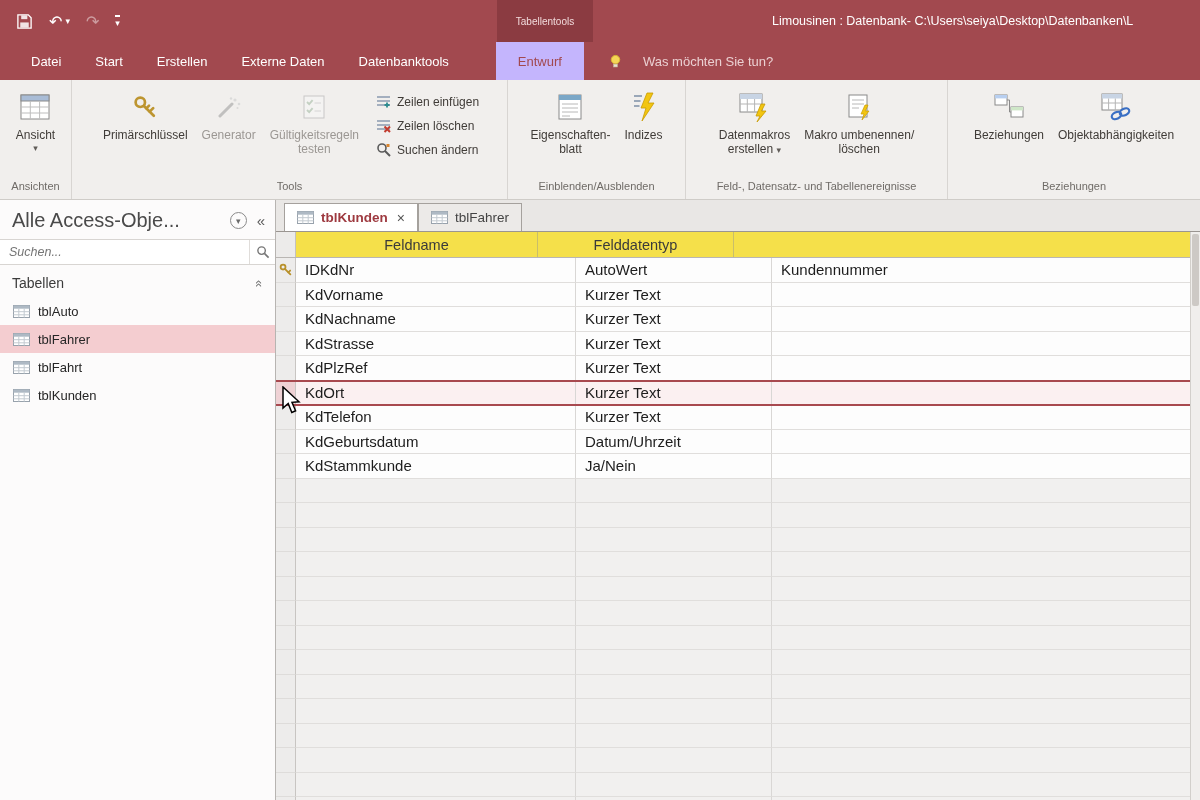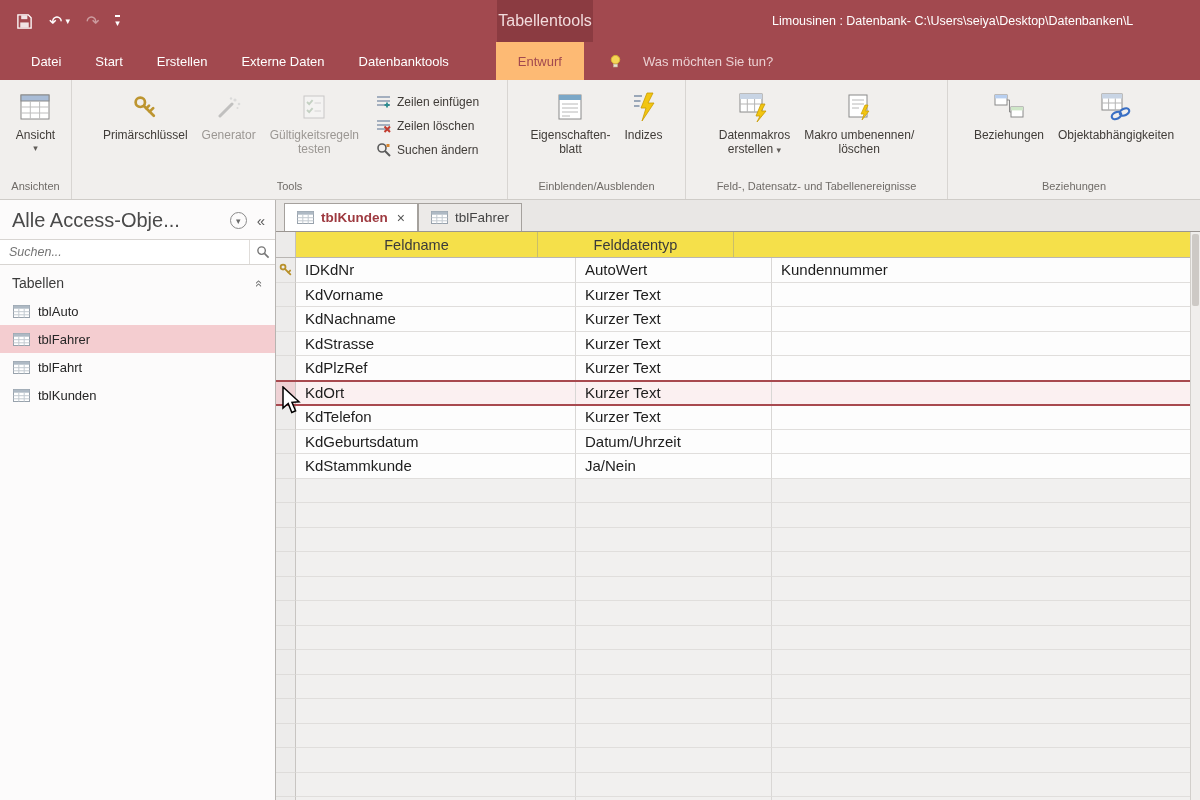--- a/index.html
+++ b/index.html
@@ -5,27 +5,27 @@
   * { margin:0; padding:0; box-sizing:border-box; font-family:"Liberation Sans",sans-serif; }
   html,body { width:1200px; height:800px; overflow:hidden; }
   body { position:relative; background:#fff; }
 
   
   .titlebar { position:absolute; top:0; left:0; right:0; height:42px; background:#A2494F; color:#fff; }
   .qat { position:absolute; left:16px; top:0; height:42px; display:flex; align-items:center; gap:16px; }
   .qat .qbtn { display:flex; align-items:center; gap:3px; color:#fff; font-size:16px; }
   .qat .dim { opacity:.45; }
   .qat .qcaret { font-size:9px; }
-  .context-tab { position:absolute; left:497px; top:0; width:96px; height:42px; background:#8B3B41; color:#F2DBDC; font-size:16px; display:flex; align-items:center; justify-content:center;text-align:center; }
+  .context-tab { position:absolute; left:497px; top:0; width:96px; height:42px; background:#8B3B41; color:#F2DBDC; font-size:10px; display:flex; align-items:center; justify-content:center;text-align:center; }
   .window-title { position:absolute; left:772px; top:0; height:42px; display:flex; align-items:center; font-size:12.5px; white-space:nowrap; }
 
   
   .ribbon-tabs { position:absolute; top:42px; left:0; right:0; height:38px; background:#A2494F; display:flex; align-items:stretch; padding-left:14px; }
   .rtab { color:#fff; font-size:13px; display:flex; align-items:center; padding:0 17px; cursor:default; white-space:nowrap; }
-  .rtab.active { background:#fdba74; color:#A2494F; margin-left:30px; padding:0 22px; }
+  .rtab.active { background:#c4b5fd; color:#A2494F; margin-left:30px; padding:0 22px; }
   .tellme { display:flex; align-items:center; gap:20px; color:#EBD0D2; font-size:13px; padding-left:24px; white-space:nowrap; }
 
   
   .ribbon { position:absolute; top:80px; left:0; right:0; height:120px; background:#F1EFED; border-bottom:1px solid #CFCCC8; display:flex; }
   .rgroup { position:relative; height:100%; border-right:1px solid #D8D5D2; display:flex; flex-direction:column; }
   .rgroup-buttons { flex:1; display:flex; align-items:flex-start; justify-content:center; padding:5px 3px 0; }
   .rgroup-label { height:19px; font-size:11px; color:#6F6B67; text-align:center; padding-bottom:5px; white-space:nowrap; overflow:hidden; }
   .g-ansichten { width:72px;align-items:center; }
   .g-tools { width:436px; }
   .g-show { width:178px; }

